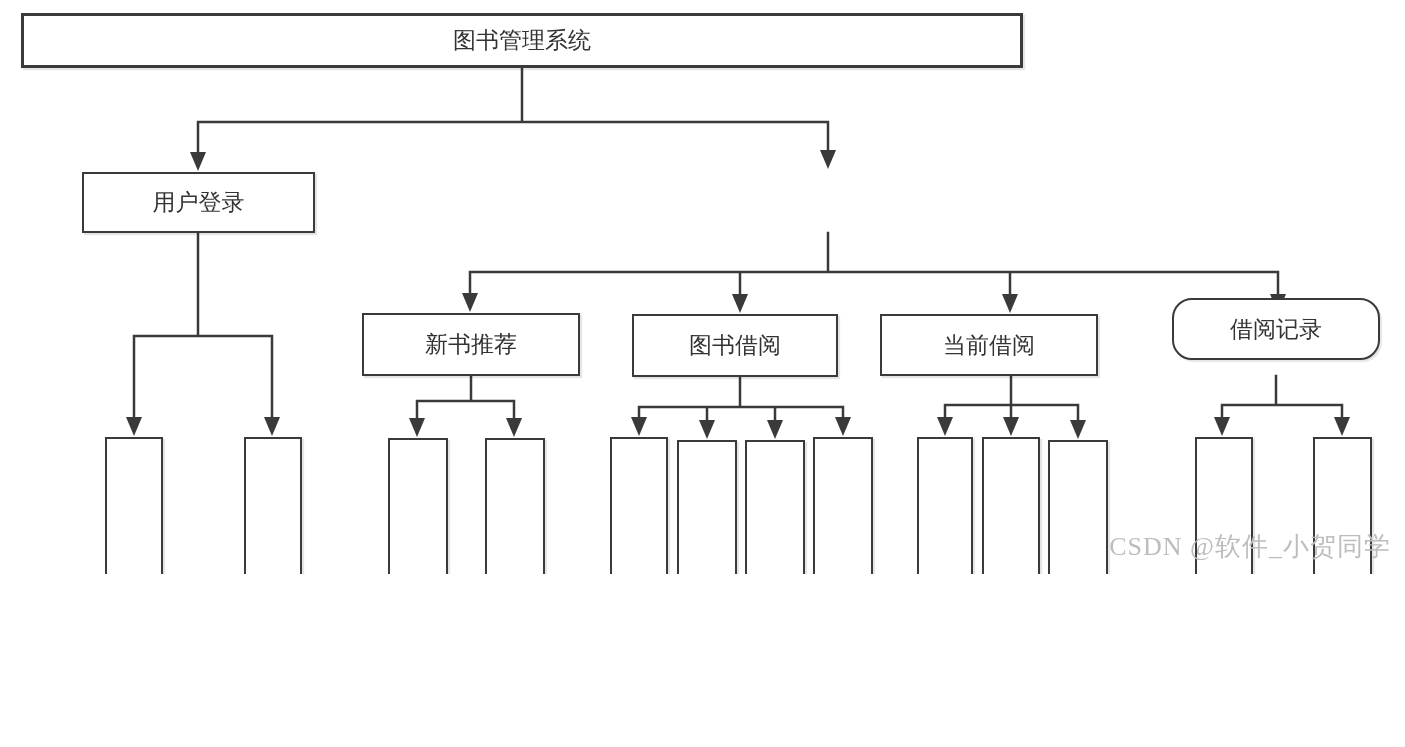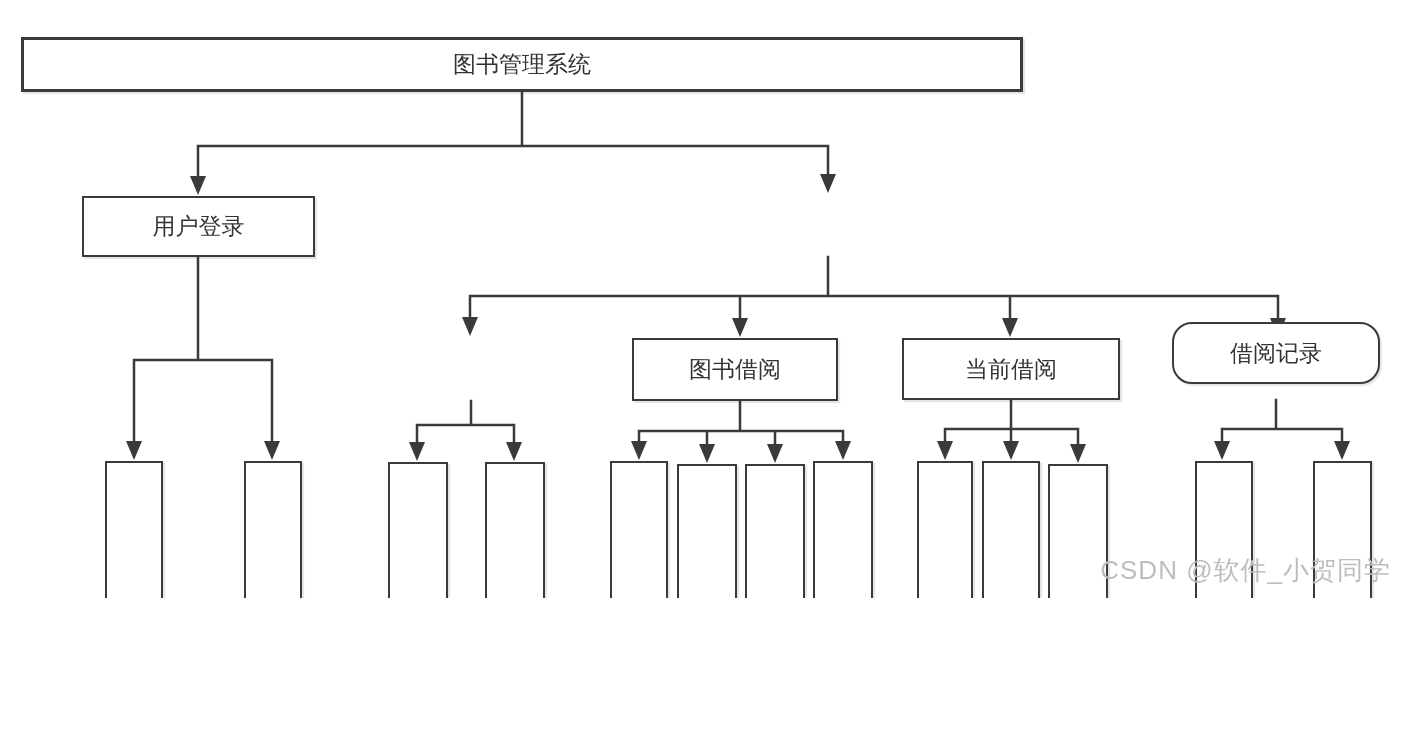--- a/index.html
+++ b/index.html
@@ -1,24 +1,23 @@
 <!DOCTYPE html>
 <html><head>
 <meta charset="utf-8">
 <style>
   html, body { margin: 0; padding: 0; background: #ffffff; }
   .canvas {
     position: relative;
     width: 1405px;
     height: 574px;
     background: var(--background, #fff);
-    font-family: Liberation Sans, sans-serif;
+    font-family: Liberation Serif, serif;
     color: var(--text, #333);
     overflow: hidden;
-    margin-top: 24px;
   }
   .connectors {
     position: absolute;
     left: 0; top: 0;
     z-index: 1;
     pointer-events: none;
   }
   .connectors path {
     fill: none;
     stroke: var(--line, #3a3a3a);
@@ -87,22 +86,23 @@
     <polygon points="1003,417 1019,417 1011,436"></polygon>
     <polygon points="1070,420 1086,420 1078,439"></polygon>
     <polygon points="1214,417 1230,417 1222,436"></polygon>
     <polygon points="1334,417 1350,417 1342,436"></polygon>
   </svg>
 
   <div class="node root" style="left:21px; top:13px; width:1002px; height:55px;">图书管理系统</div>
 
   <div class="node" style="left:82px; top:172px; width:233px; height:61px;">用户登录</div>
 
+  <div class="node" style="left:362px; top:313px; width:218px; height:63px;">新书推荐</div>
   <div class="node" style="left:632px; top:314px; width:206px; height:63px;">图书借阅</div>
-  <div class="node" style="left:902px; top:314px; width:218px; height:62px;">当前借阅</div>
+  <div class="node" style="left:880px; top:314px; width:218px; height:62px;">当前借阅</div>
   <div class="node" style="left:1172px; top:298px; width:208px; height:62px;border-radius:20px;">借阅记录</div>
 
   <div class="node leaf" style="left:105px; top:437px; width:58px; height:300px;">用户登录</div>
   <div class="node leaf" style="left:244px; top:437px; width:58px; height:300px;">注销登录</div>
 
   <div class="node leaf" style="left:388px; top:438px; width:60px; height:296px;">查询图书</div>
   <div class="node leaf" style="left:485px; top:438px; width:60px; height:296px;">借阅图书</div>
 
   <div class="node leaf" style="left:610px; top:437px; width:58px; height:300px;">查询图书</div>
   <div class="node leaf long" style="left:677px; top:440px; width:60px; height:300px;">新增图书（管理员）</div>

